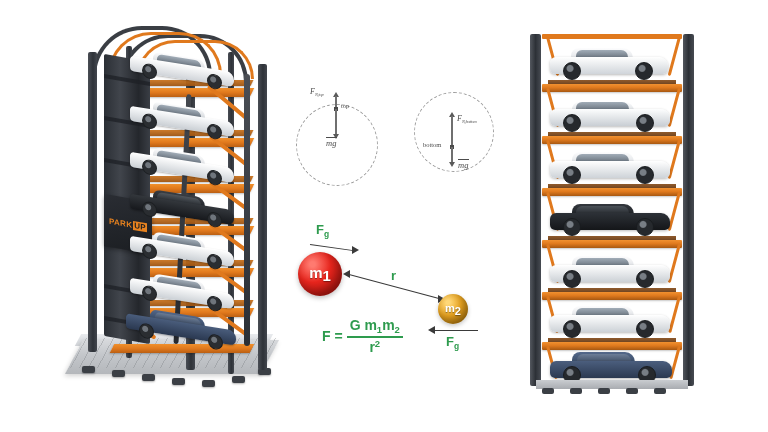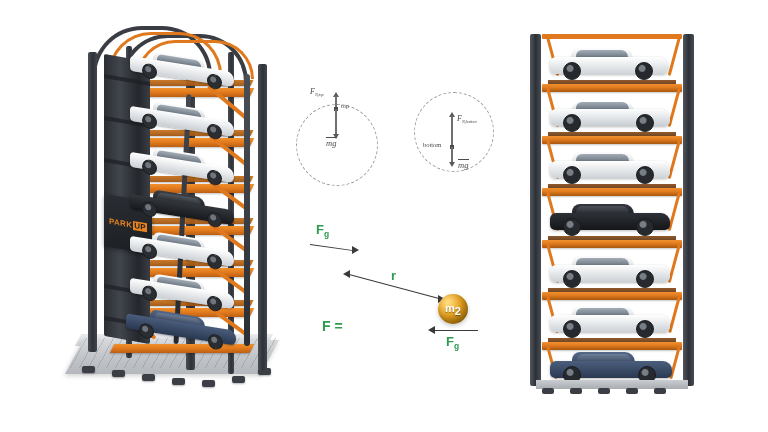--- a/index.html
+++ b/index.html
@@ -488,34 +488,42 @@
   </div>
 
   <div class="abs nosel" id="gravity-diagram">
 
     <div class="gtext" style="left:28px; top:0px; font-size:13px;">
       <span>F</span><span class="sub">g</span>
     </div>
     <div class="garrow" style="left:22px; top:22px; width:44px; transform:rotate(8deg);"></div>
     <div class="ghead r" style="left:64px; top:24px;"></div>
 
+    <div class="sphere" id="m1">
+      <span><span>m</span><span class="sub">1</span></span>
+    </div>
 
     <div class="ghead l" style="left:55px; top:48px;"></div>
     <div class="garrow" style="left:61px; top:52px; width:96px; transform:rotate(15deg);"></div>
     <div class="ghead r" style="left:150px; top:73px;"></div>
     <div class="rlabel" style="left:103px; top:46px;">r</div>
 
     <div class="sphere" id="m2">
       <span><span>m</span><span class="sub">2</span></span>
     </div>
 
     <div class="ghead l" style="left:140px; top:104px;"></div>
     <div class="garrow" style="left:146px; top:108px; width:44px;"></div>
     <div class="gtext" style="left:158px; top:112px; font-size:13px;">
       <span>F</span><span class="sub">g</span>
     </div>
   </div>
 
   <div id="formula">
     <span>F =</span>
+    <span class="frac">
+      <span class="num"><span>G</span>&nbsp;<span>m</span><span class="sub">1</span><span>m</span><span class="sub">2</span></span>
+      <span class="bar"></span>
+      <span class="den"><span>r</span><span class="sup">2</span></span>
+    </span>
   </div>
 
 </div>
 
 </body></html>

